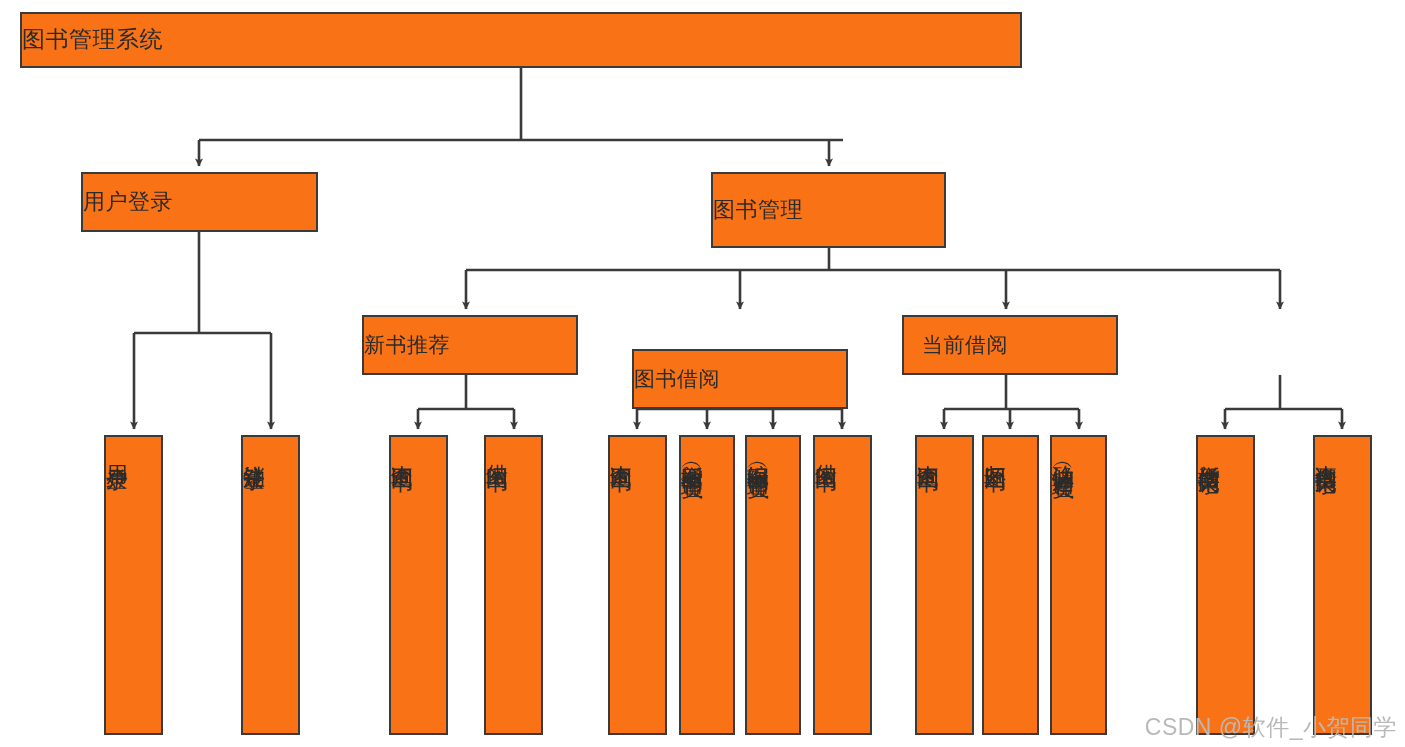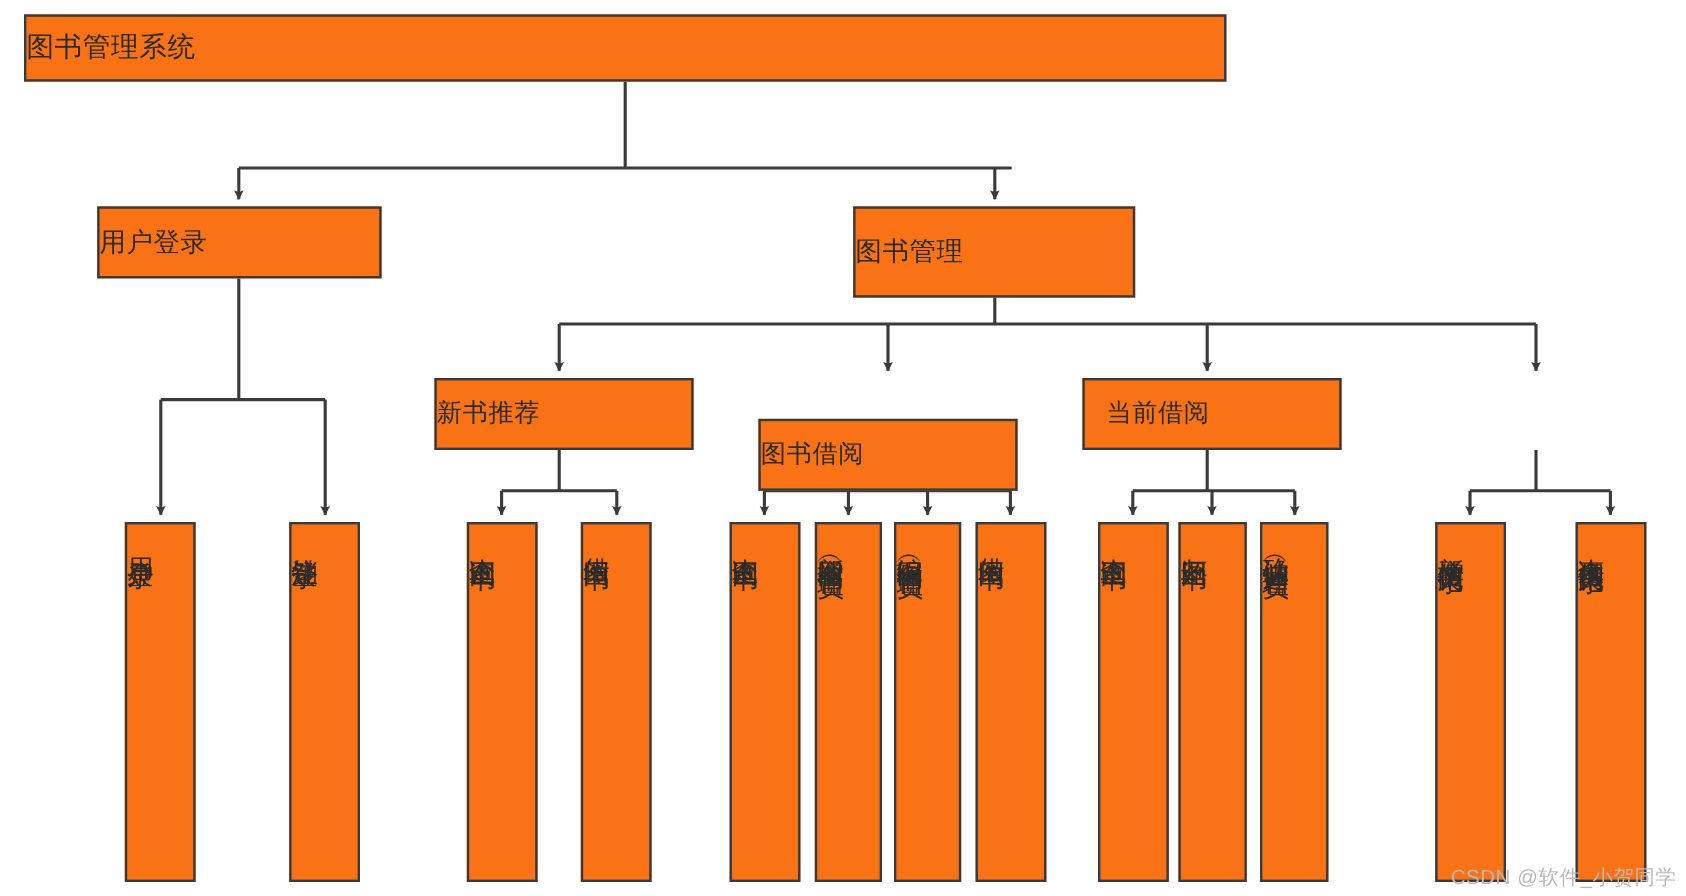--- a/index.html
+++ b/index.html
@@ -47,21 +47,21 @@
     writing-mode:vertical-rl;
     text-orientation:upright;
     letter-spacing:2px;
     line-height:1.0;
     white-space:nowrap;
   }
   .watermark{
     position:absolute;
     right:8px;
     bottom:4px;
-    font-size:17px;
+    font-size:23px;
     color:#b9b9b9;
     white-space:nowrap;
     letter-spacing:0.5px;
     pointer-events:none;
   }
 </style>
 </head>
 <body>
 
 <div id="diagram-root">

